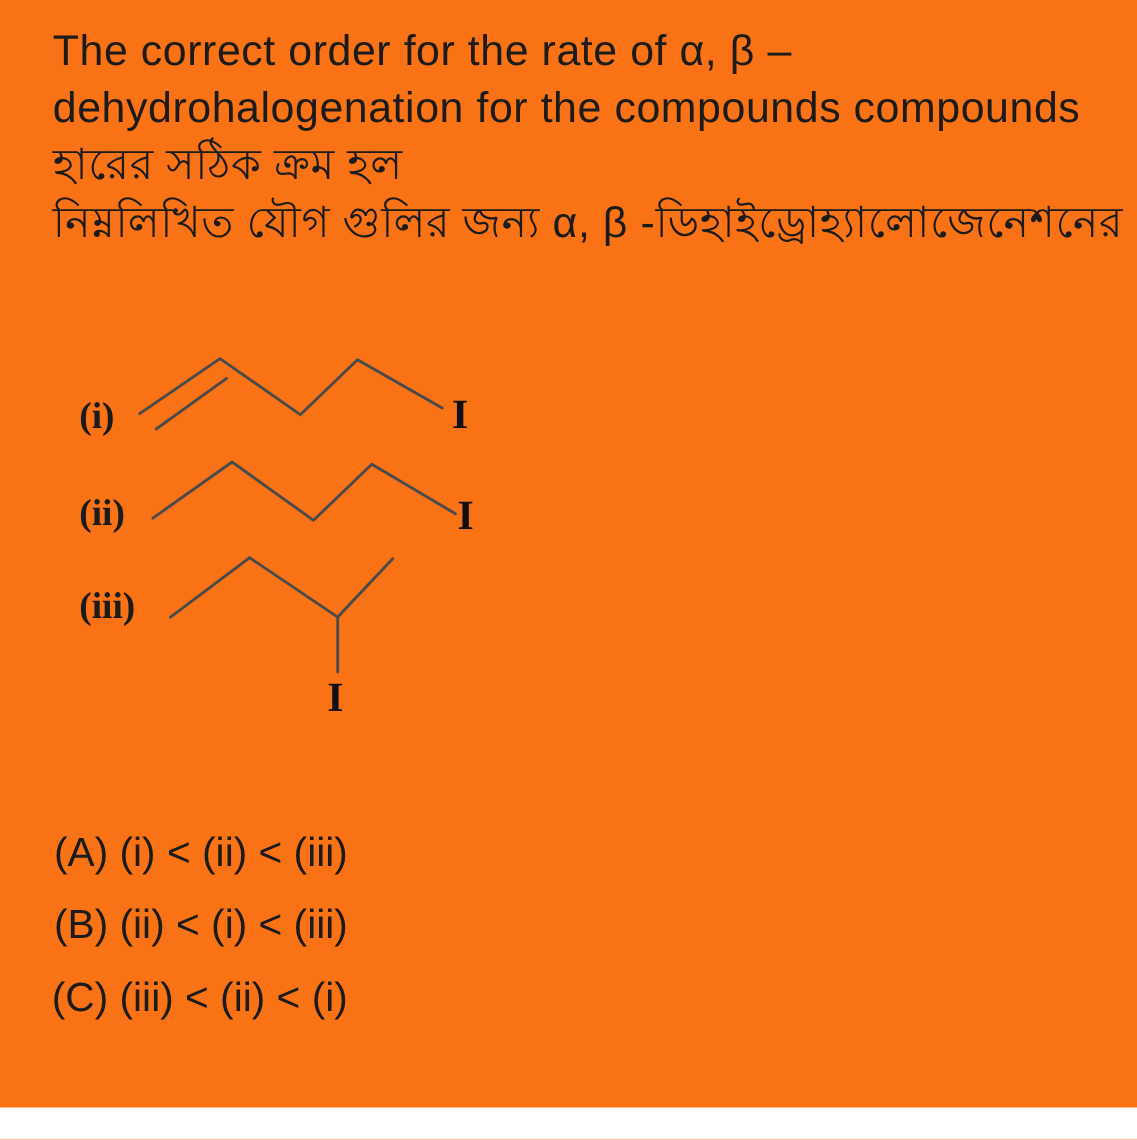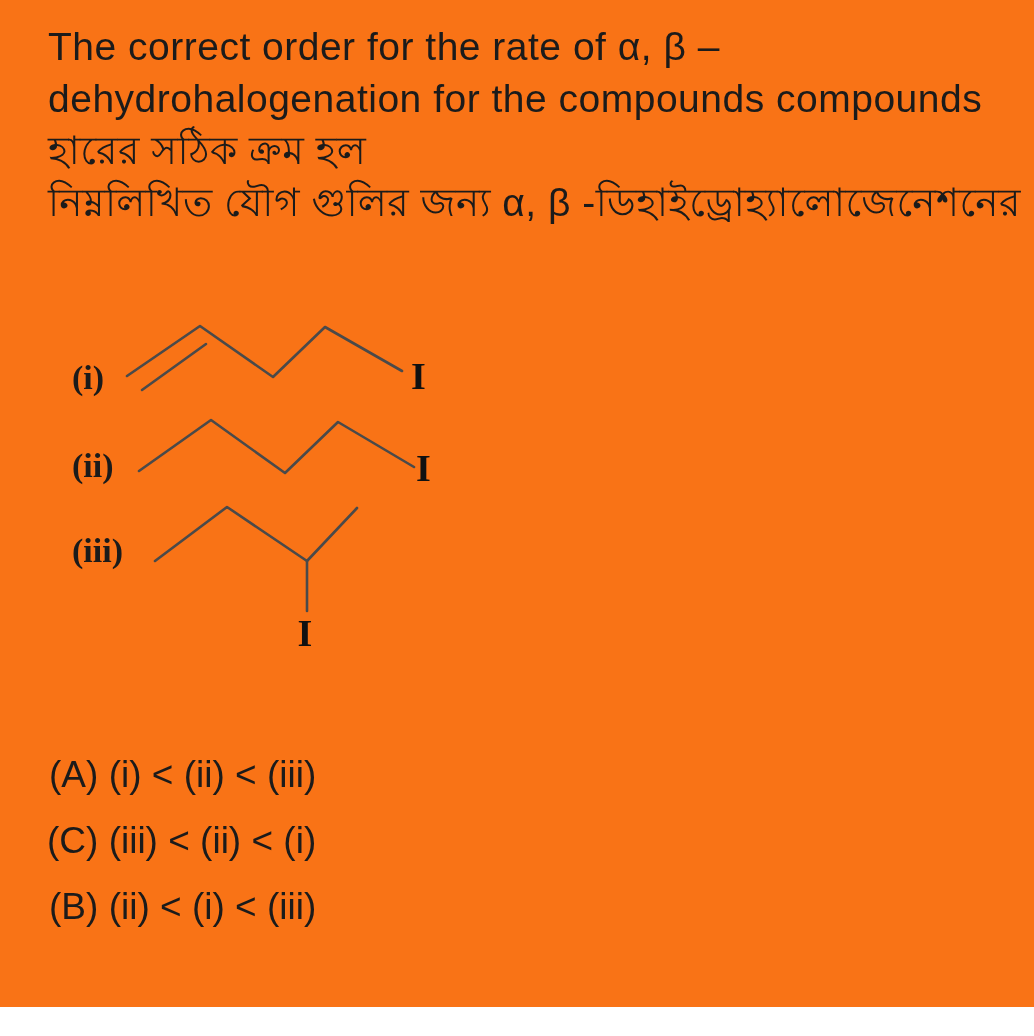--- a/index.html
+++ b/index.html
@@ -98,17 +98,17 @@
     <g>
       <text class="slabel" x="72" y="562">(iii)</text>
       <polyline class="bond" points="155,561 227,507 307,561 357,508"></polyline>
       <line class="bond" x1="307" y1="561" x2="307" y2="611"></line>
       <text class="atom atom-mid" x="305" y="646">I</text>
     </g>
   </svg>
 
   <div class="options">
     <div class="option">(A) (i) &lt; (ii) &lt; (iii)</div>
+    <div class="option">(B) (ii) &lt; (i) &lt; (iii)</div>
     <div class="option">(C) (iii) &lt; (ii) &lt; (i)</div>
-    <div class="option">(B) (ii) &lt; (i) &lt; (iii)</div>
   </div>
 
 </div>
 
 </body></html>

